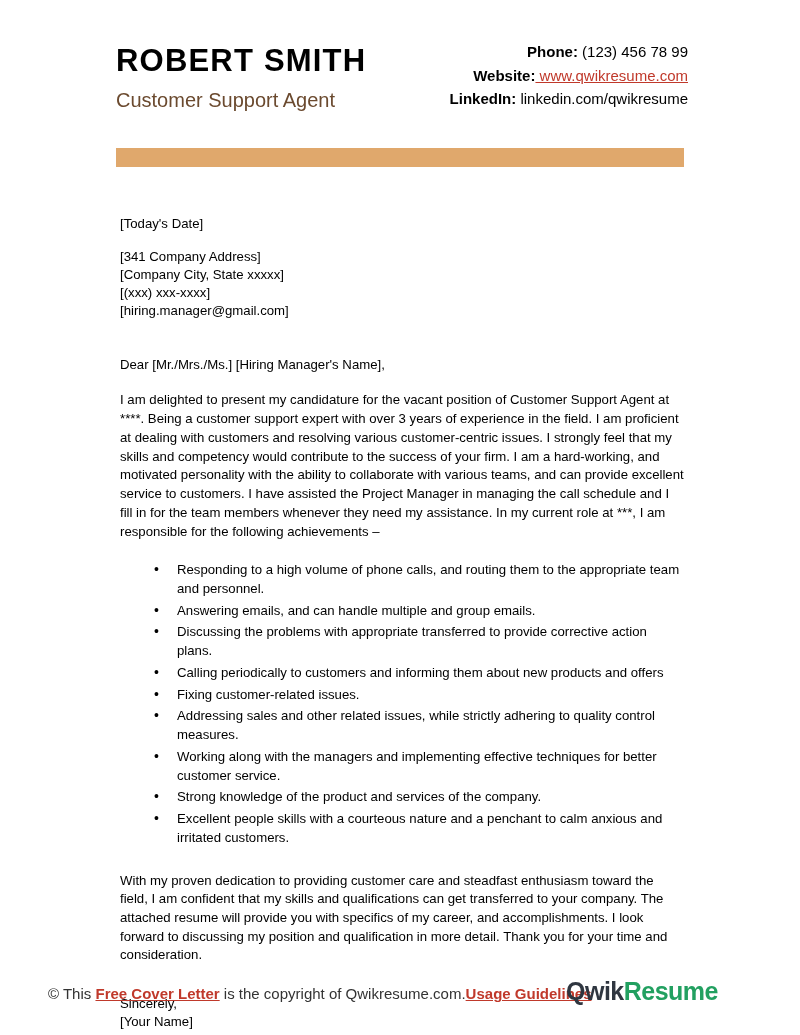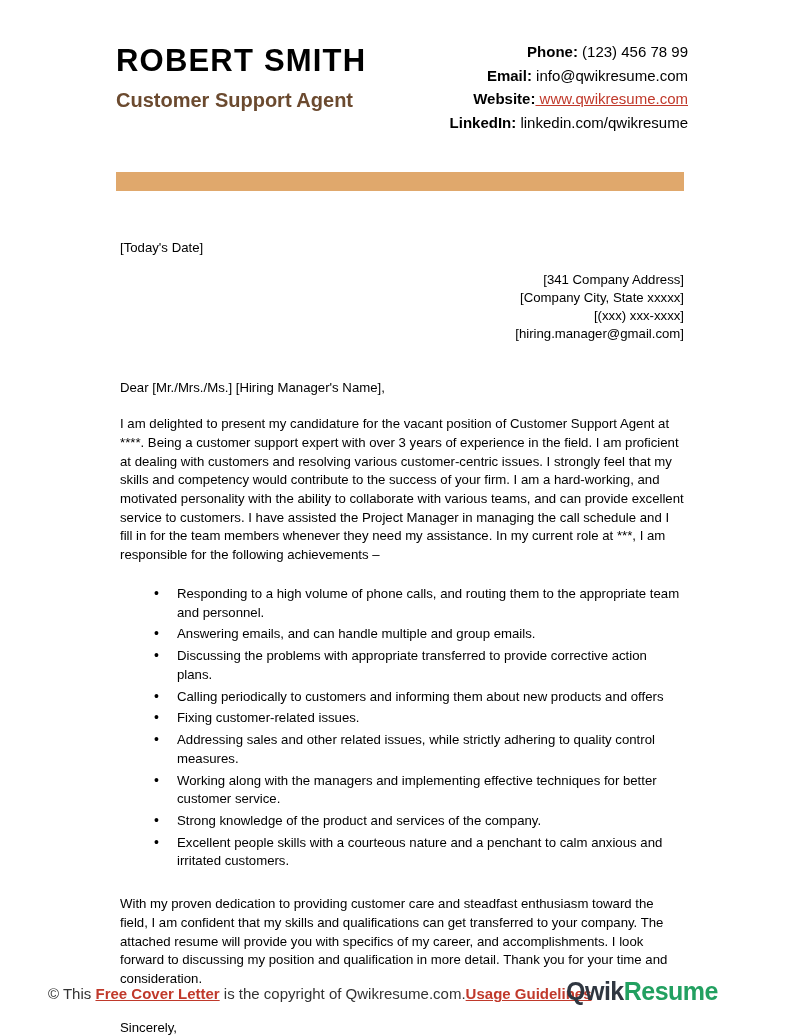--- a/index.html
+++ b/index.html
@@ -35,23 +35,23 @@
     font-size: 31px;
     font-weight: bold;
     letter-spacing: 1.2px;
     color: #000000;
     line-height: 1.1;
     margin: 0;
     white-space: nowrap;
   }
   .job-title {
     font-size: 20px;
-    font-weight: bold;
+    font-weight: normal;
     color: #6b4a2f;
-    margin: 11px 0 6px 0;
+    margin: 11px 0 0 0;
     line-height: 1.1;
     white-space: nowrap;
   }
 
   .contact {
     text-align: right;
     font-size: 15px;
     line-height: 1.58;
     color: #000000;
     padding-top: 4px;
@@ -75,21 +75,21 @@
   }
 
   
   .body-wrap {
     padding: 0 68px 0 72px;
     font-size: 13.2px;
     line-height: 1.42;
     margin-top: 26px;
   }
   .block-gap-1 { height: 22px; }
-  .addr-line { line-height: 1.36; text-align: right; }
+  .addr-line { line-height: 1.36; }
   .date-line { margin-bottom: 14px; }
 
   .salutation {
     margin-top: 36px;
   }
   .para {
     margin-top: 17px;
     text-align: left;
   }
 
@@ -166,23 +166,20 @@
   <div class="header">
 
     <div class="identity">
       <div class="name">ROBERT SMITH</div>
       <div class="job-title">Customer Support Agent</div>
     </div>
 
     <div class="contact">
       <div class="contact-row">
         <span class="contact-label">Phone:</span><span> (123) 456 78 99</span>
-      </div>
-      <div class="contact-row">
-        <span class="contact-label">Email:</span><span> info@qwikresume.com</span>
       </div>
       <div class="contact-row">
         <span class="contact-label">Website:</span><span class="contact-link"> www.qwikresume.com</span>
       </div>
       <div class="contact-row">
         <span class="contact-label">LinkedIn:</span><span> linkedin.com/qwikresume</span>
       </div>
     </div>
 
   </div>

